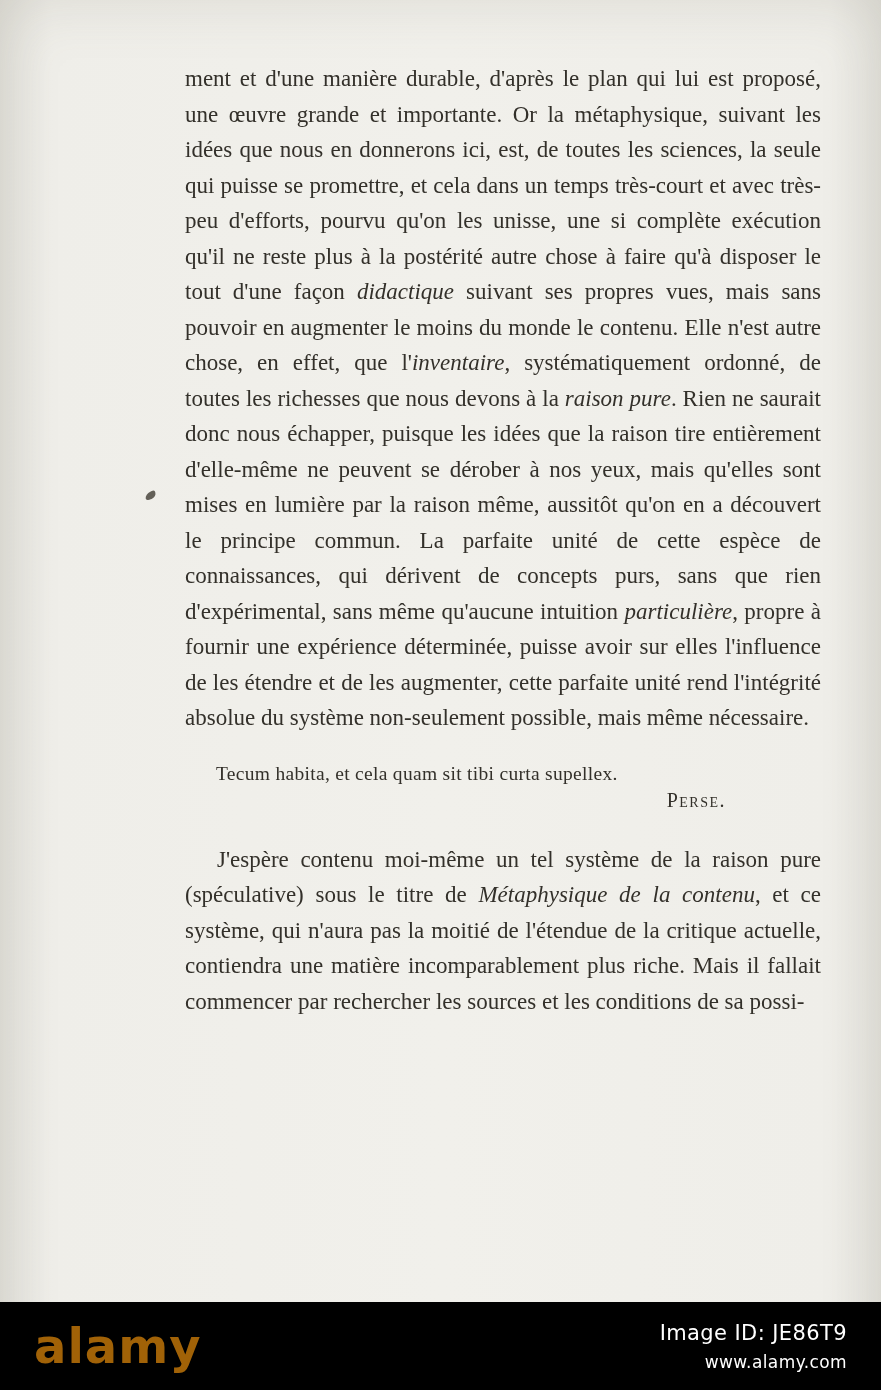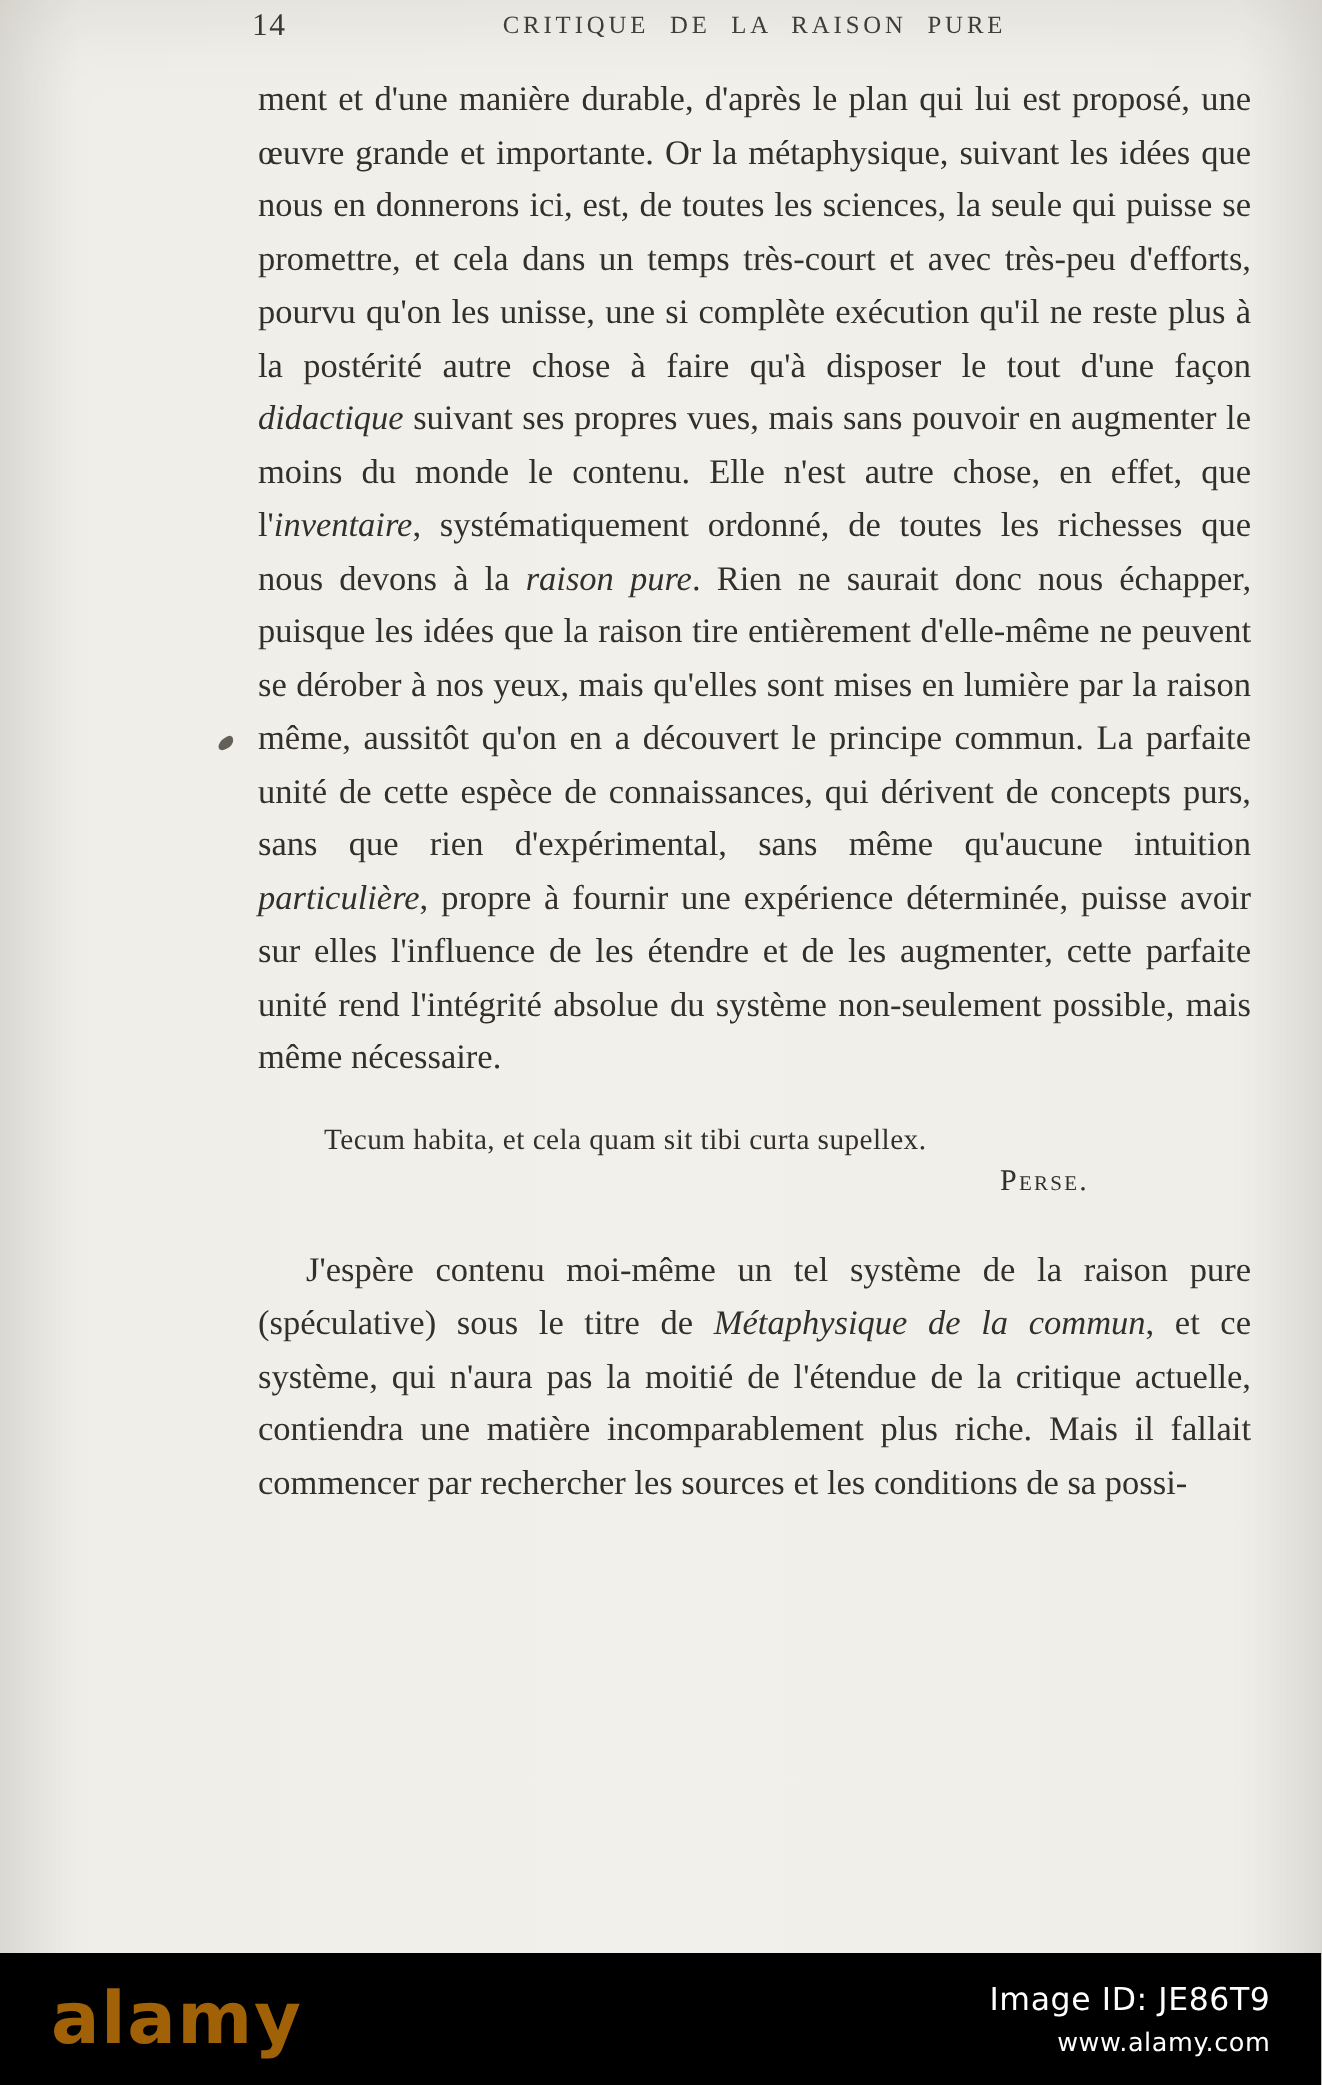--- a/index.html
+++ b/index.html
@@ -48,21 +48,21 @@
   .body-text {
     position: absolute;
     top: 44px;
     left: 168px;
     width: 670px;
     font-size: 23px;
     line-height: 35.5px;
     text-align: justify;
   }
   .para {
-    margin: 4px;
+    margin: 17px;
   }
   .para i {
     font-style: italic;
   }
   .para.indent {
     text-indent: 32px;
   }
   .quote-block {
     margin: 25px 0 29px 0;
     font-size: 19.5px;
@@ -125,37 +125,33 @@
   .footer-right .website {
     font-size: 17px;
     letter-spacing: 0.4px;
   }
 </style>
 </head>
 <body>
 
 <div class="page">
 
-  <div class="header">
-    <span class="page-number">14</span>
-    <span class="running-title">CRITIQUE DE LA RAISON PURE</span>
-  </div>
 
   <span class="margin-mark"></span>
 
   <div class="body-text">
 
     <p class="para"><span>ment et d'une manière durable, d'après le plan qui lui est proposé, une œuvre grande et importante. Or la métaphysique, suivant les idées que nous en donnerons ici, est, de toutes les sciences, la seule qui puisse se promettre, et cela dans un temps très-court et avec très-peu d'efforts, pourvu qu'on les unisse, une si complète exécution qu'il ne reste plus à la postérité autre chose à faire qu'à disposer le tout d'une façon </span><i>didactique</i><span> suivant ses propres vues, mais sans pouvoir en augmenter le moins du monde le contenu. Elle n'est autre chose, en effet, que l'</span><i>inventaire</i><span>, systématiquement ordonné, de toutes les richesses que nous devons à la </span><i>raison pure</i><span>. Rien ne saurait donc nous échapper, puisque les idées que la raison tire entièrement d'elle-même  ne peuvent  se dérober  à nos yeux, mais qu'elles sont mises en lumière par la raison même, aussitôt qu'on en a découvert le principe commun. La parfaite unité de cette espèce de connaissances, qui dérivent de concepts purs, sans que rien d'expérimental, sans même qu'aucune intuition </span><i>particulière</i><span>, propre à fournir une expérience déterminée, puisse avoir sur elles l'influence de les étendre et de les augmenter, cette parfaite unité rend l'intégrité absolue du système non-seulement possible, mais même nécessaire.</span></p>
 
     <div class="quote-block">
       <div class="quote-text">Tecum habita, et cela quam sit tibi curta supellex.</div>
       <div class="quote-attrib">Perse.</div>
     </div>
 
-    <p class="para indent"><span>J'espère contenu moi-même un tel système de la raison pure (spéculative) sous le titre de </span><i>Métaphysique de la commun</i><span>, et ce système, qui n'aura pas la moitié de l'étendue de la critique actuelle, contiendra une matière incomparablement plus riche. Mais il fallait commencer par rechercher les sources et les conditions de sa possi-</span></p>
+    <p class="para indent"><span>J'espère contenu moi-même un tel système de la raison pure (spéculative) sous le titre de </span><i>Métaphysique de la contenu</i><span>, et ce système, qui n'aura pas la moitié de l'étendue de la critique actuelle, contiendra une matière incomparablement plus riche. Mais il fallait commencer par rechercher les sources et les conditions de sa possi-</span></p>
 
   </div>
 
   <div class="footer-bar">
     <span class="alamy-logo">alamy</span>
     <div class="footer-right">
       <div class="image-id">Image ID: JE86T9</div>
       <div class="website">www.alamy.com</div>
     </div>
   </div>

